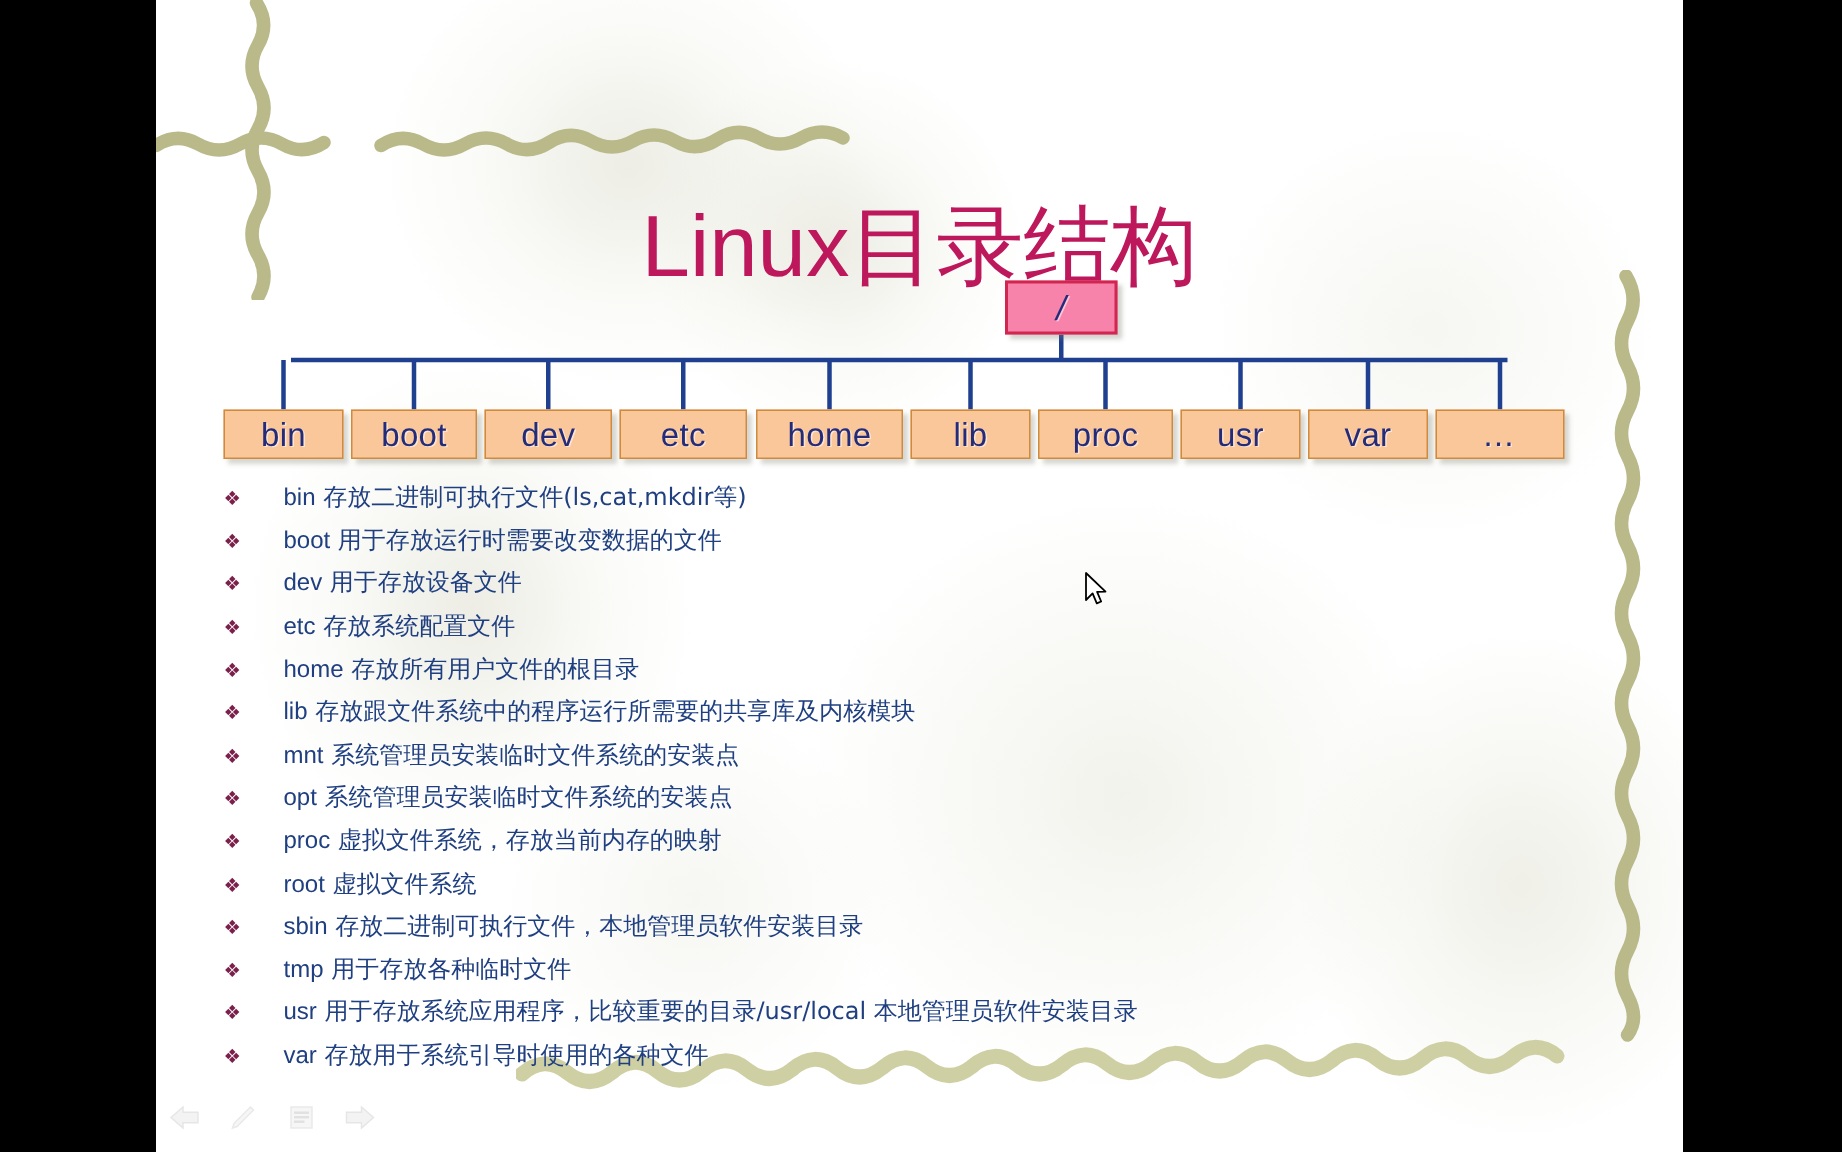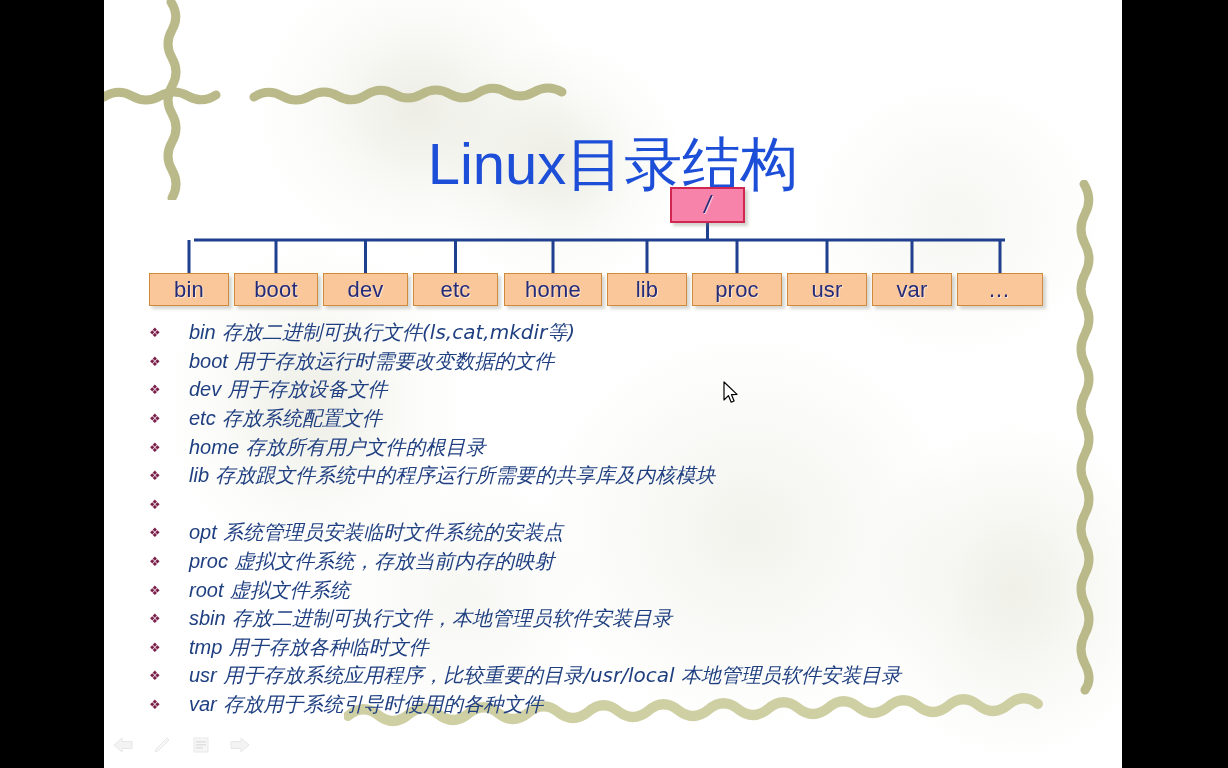--- a/index.html
+++ b/index.html
@@ -60,21 +60,21 @@
   #deco-right-line { left: 950px;  top: 180px; }
   #deco-bottom     { left: 240px;  top: 690px; }
 
   
   #title {
     position: absolute;
     left: 0;
     top: 96px;
     width: 1018px;
     text-align: center;
-    color: #1d4ed8;
+    color: #be185d;
     font-size: 58px;
     line-height: 1.0;
     font-family: "Liberation Serif", "DejaVu Serif", serif;
     white-space: nowrap;
   }
   #title .latin {
     font-family: "Liberation Sans", "DejaVu Sans", sans-serif;
     font-weight: 400;
   }
   #title .cjk {
@@ -154,25 +154,24 @@
     color: #7b1f4b;
     font-size: 13px;
     line-height: 1;
   }
   .bullet-text {
     position: absolute;
     left: 85px;
     top: 50%;
     transform: translateY(-50%);
     color: #1f3f80;
-    font-size: 20px;
+    font-size: 16px;
     line-height: 1;
     white-space: nowrap;
     font-family: "DejaVu Sans", "Liberation Sans", sans-serif;
-    font-style: italic;
   }
   .bullet-text .nm {
     font-family: "Liberation Sans", "DejaVu Sans", sans-serif;
     color: #1f3f80;
   }
 
   
   #nav-controls {
     position: absolute;
     left: 8px;
@@ -304,20 +303,21 @@
         <div class="bullet-row">
           <span class="bullet-mark">❖</span>
           <span class="bullet-text"><span class="nm">home</span><span> 存放所有用户文件的根目录</span></span>
         </div>
         <div class="bullet-row">
           <span class="bullet-mark">❖</span>
           <span class="bullet-text"><span class="nm">lib</span><span> 存放跟文件系统中的程序运行所需要的共享库及内核模块</span></span>
         </div>
         <div class="bullet-row">
           <span class="bullet-mark">❖</span>
+          <span class="bullet-text"><span class="nm">mnt</span><span> 系统管理员安装临时文件系统的安装点</span></span>
         </div>
         <div class="bullet-row">
           <span class="bullet-mark">❖</span>
           <span class="bullet-text"><span class="nm">opt</span><span> 系统管理员安装临时文件系统的安装点</span></span>
         </div>
         <div class="bullet-row">
           <span class="bullet-mark">❖</span>
           <span class="bullet-text"><span class="nm">proc</span><span> 虚拟文件系统，存放当前内存的映射</span></span>
         </div>
         <div class="bullet-row">

